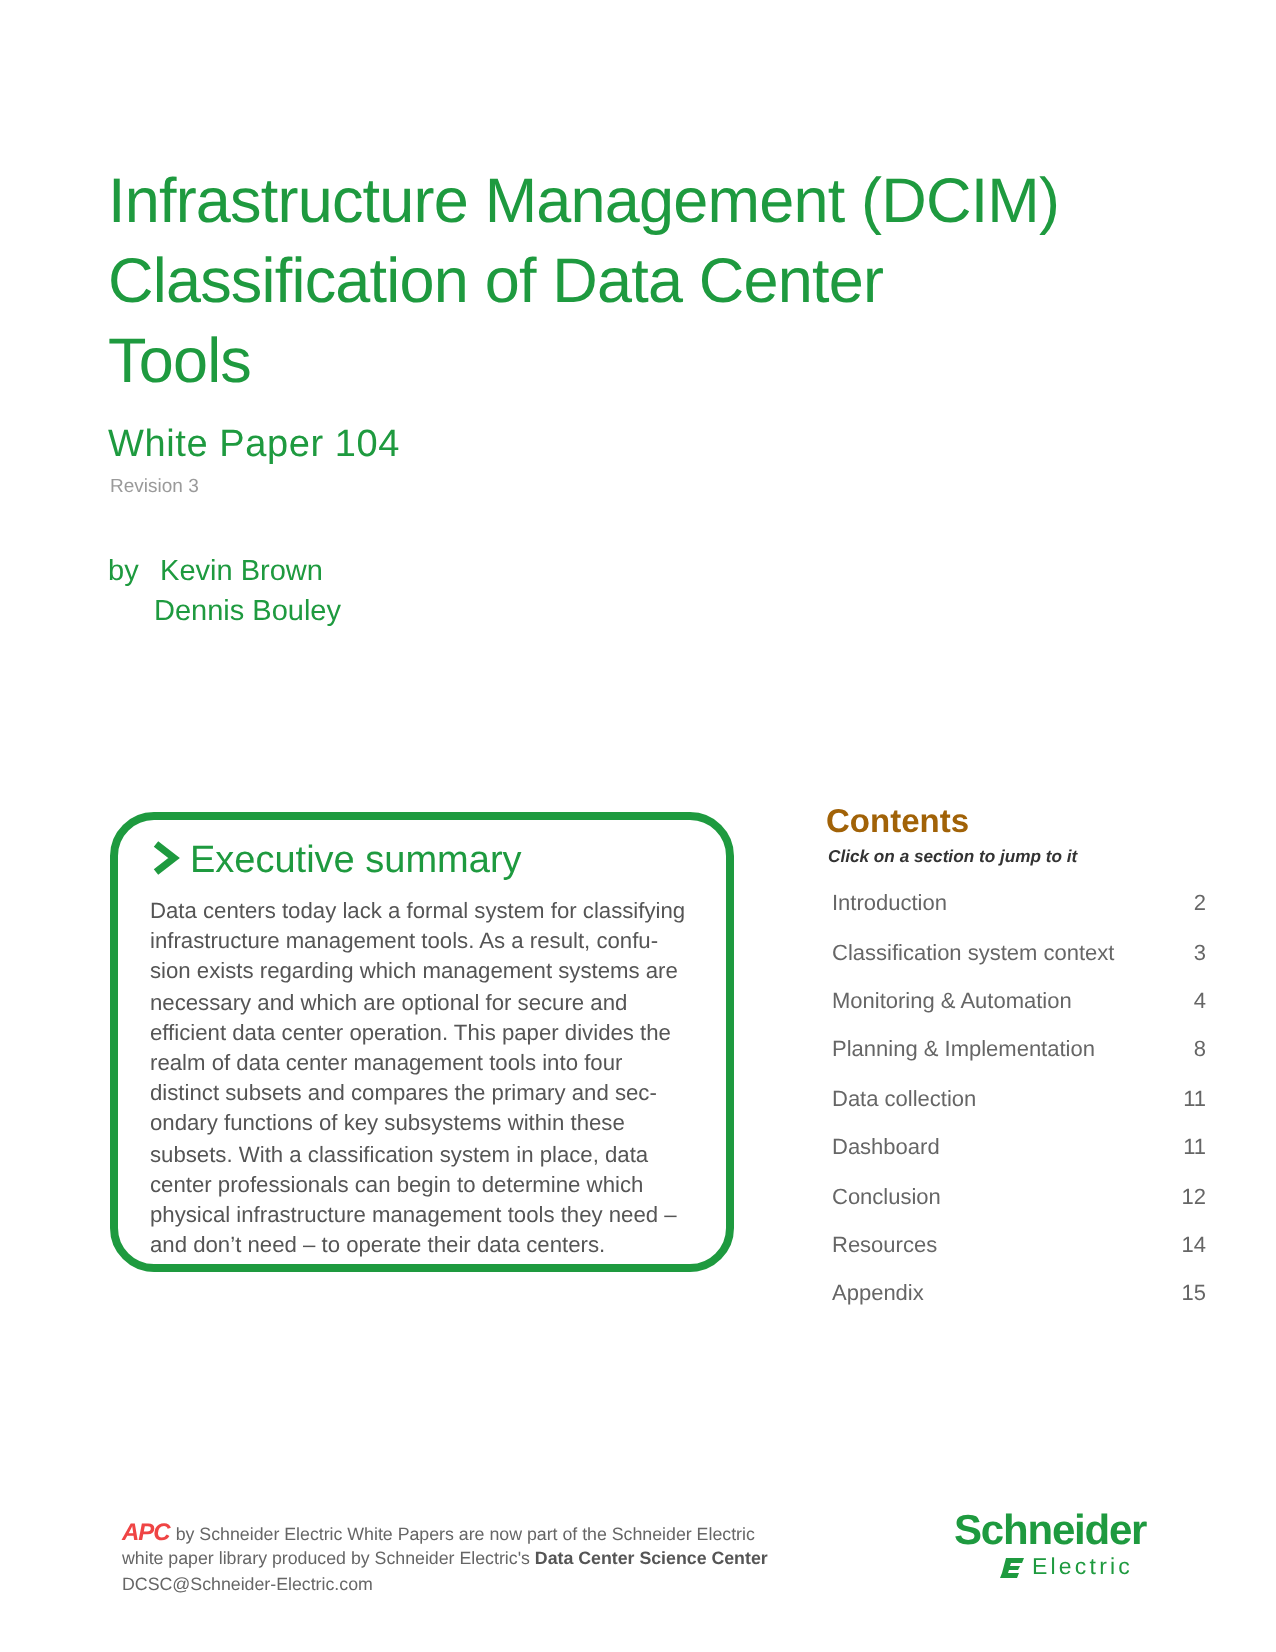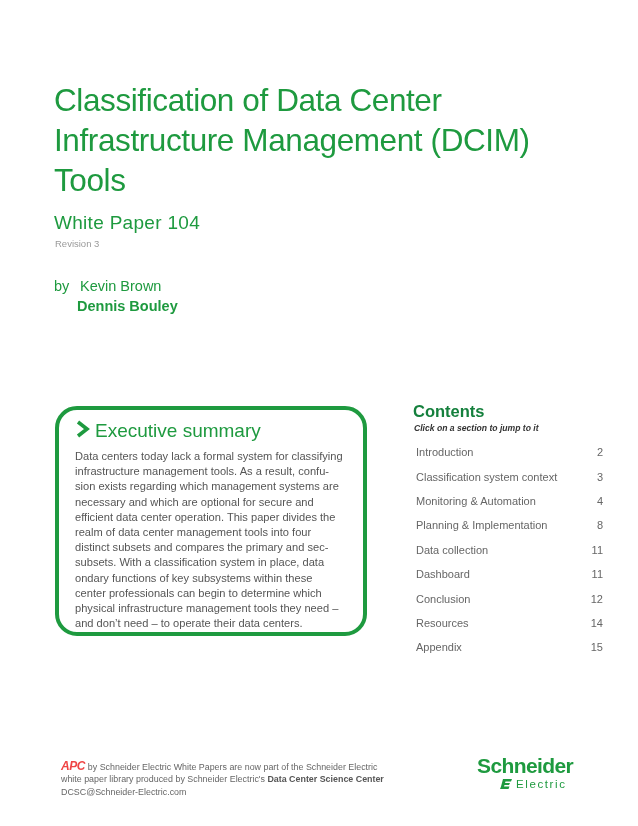--- a/index.html
+++ b/index.html
@@ -9,53 +9,53 @@
 
   .title { left: 54px; top: 80px; width: 560px; color: #1e9a3f;
            font-size: 31.5px; line-height: 40px; letter-spacing: -0.4px; font-weight: normal; }
   .title span { display: block; white-space: nowrap; }
 
   .wp { left: 54px; top: 212px; color: #1e9a3f; font-size: 19px; letter-spacing: 0.3px; }
   .rev { left: 55px; top: 238px; color: #9a9a9a; font-size: 9.5px; }
 
   .by { left: 54px; top: 276px; color: #1e9a3f; font-size: 14.5px; line-height: 20px; }
   .by .by-word { display: inline-block; width: 22px; }
-  .author2 { left: 77px; top: 296px; color: #1e9a3f; font-size: 14.5px; line-height: 20px; font-weight: bold; }
+  .author2 { left: 77px; top: 296px; color: #1e9a3f; font-size: 14.5px; line-height: 20px; }
 
   .exec-box { left: 55px; top: 406px; width: 304px; height: 222px;
               border: 4.5px solid #1e9a3f; border-radius: 22px; box-sizing: content-box; }
   .exec-head { left: 75px; top: 420px; color: #1e9a3f; font-size: 19px; display: flex; align-items: flex-start; }
   .exec-head .chev { width: 16px; height: 18px; margin-right: 4px; }
   .exec-body { left: 75px; top: 449px; width: 286px; color: #555555;
                font-size: 11.1px; line-height: 15.2px; }
   .exec-body span { display: block; white-space: nowrap; }
 
-  .contents-title { left: 413px; top: 402px; color: #15803d; font-size: 16.5px; font-weight: bold; }
+  .contents-title { left: 413px; top: 402px; color: #a16207; font-size: 16.5px; font-weight: bold; }
   .contents-sub { left: 414px; top: 423px; color: #333333; font-size: 8.6px; font-style: italic; font-weight: bold; }
   .toc { left: 416px; top: 440px; width: 187px; }
   .toc-row { display: flex; justify-content: space-between; align-items: center;
              height: 24.4px; color: #666666; font-size: 11px; cursor: pointer; }
   .toc-row .pg { text-align: right; }
 
   .footer { left: 61px; top: 760px; color: #666666; font-size: 8.9px; line-height: 12.3px; }
   .footer span.line { display: block; white-space: nowrap; }
   .apc { color: #ef4444; font-weight: 900; font-style: italic; font-size: 12px; letter-spacing: -0.5px; margin-right: 3px; }
   .footer b { color: #555555; margin-top: 28px; }
 
   .se-logo { left: 477px; top: 755px; color: #1e9a3f; }
   .se-name { font-size: 21px; font-weight: bold; letter-spacing: -0.6px; line-height: 22px; }
   .se-sub { font-size: 11.5px; letter-spacing: 1.6px; margin-left: 22px; line-height: 14px; display: flex; align-items: center; }
   .se-sub svg { margin-right: 3px; }
 </style>
 </head>
 <body>
 
 <div class="abs title">
+  <span>Infrastructure Management (DCIM)</span>
   <span>Classification of Data Center</span>
-  <span>Infrastructure Management (DCIM)</span>
   <span>Tools</span>
 </div>
 
 <div class="abs wp">White Paper 104</div>
 <div class="abs rev">Revision 3</div>
 
 <div class="abs by">
   <span class="by-word">by</span>
   <span>Kevin Brown</span>
 </div>
@@ -69,22 +69,22 @@
   <span>Executive summary</span>
 </div>
 <div class="abs exec-body">
   <span>Data centers today lack a formal system for classifying</span>
   <span>infrastructure management tools.  As a result, confu-</span>
   <span>sion exists regarding which management systems are</span>
   <span>necessary and which are optional for secure and</span>
   <span>efficient data center operation.  This paper divides the</span>
   <span>realm of data center management tools into four</span>
   <span>distinct subsets and compares the primary and sec-</span>
+  <span>ondary functions of key subsystems within these</span>
   <span>subsets.  With a classification system in place, data</span>
-  <span>ondary functions of key subsystems within these</span>
   <span>center professionals can begin to determine which</span>
   <span>physical infrastructure management tools they need –</span>
   <span>and don’t need – to operate their data centers.</span>
 </div>
 
 <div class="abs contents-title">Contents</div>
 <div class="abs contents-sub">Click on a section to jump to it</div>
 <div class="abs toc">
   <div class="toc-row">
     <span>Introduction</span>

